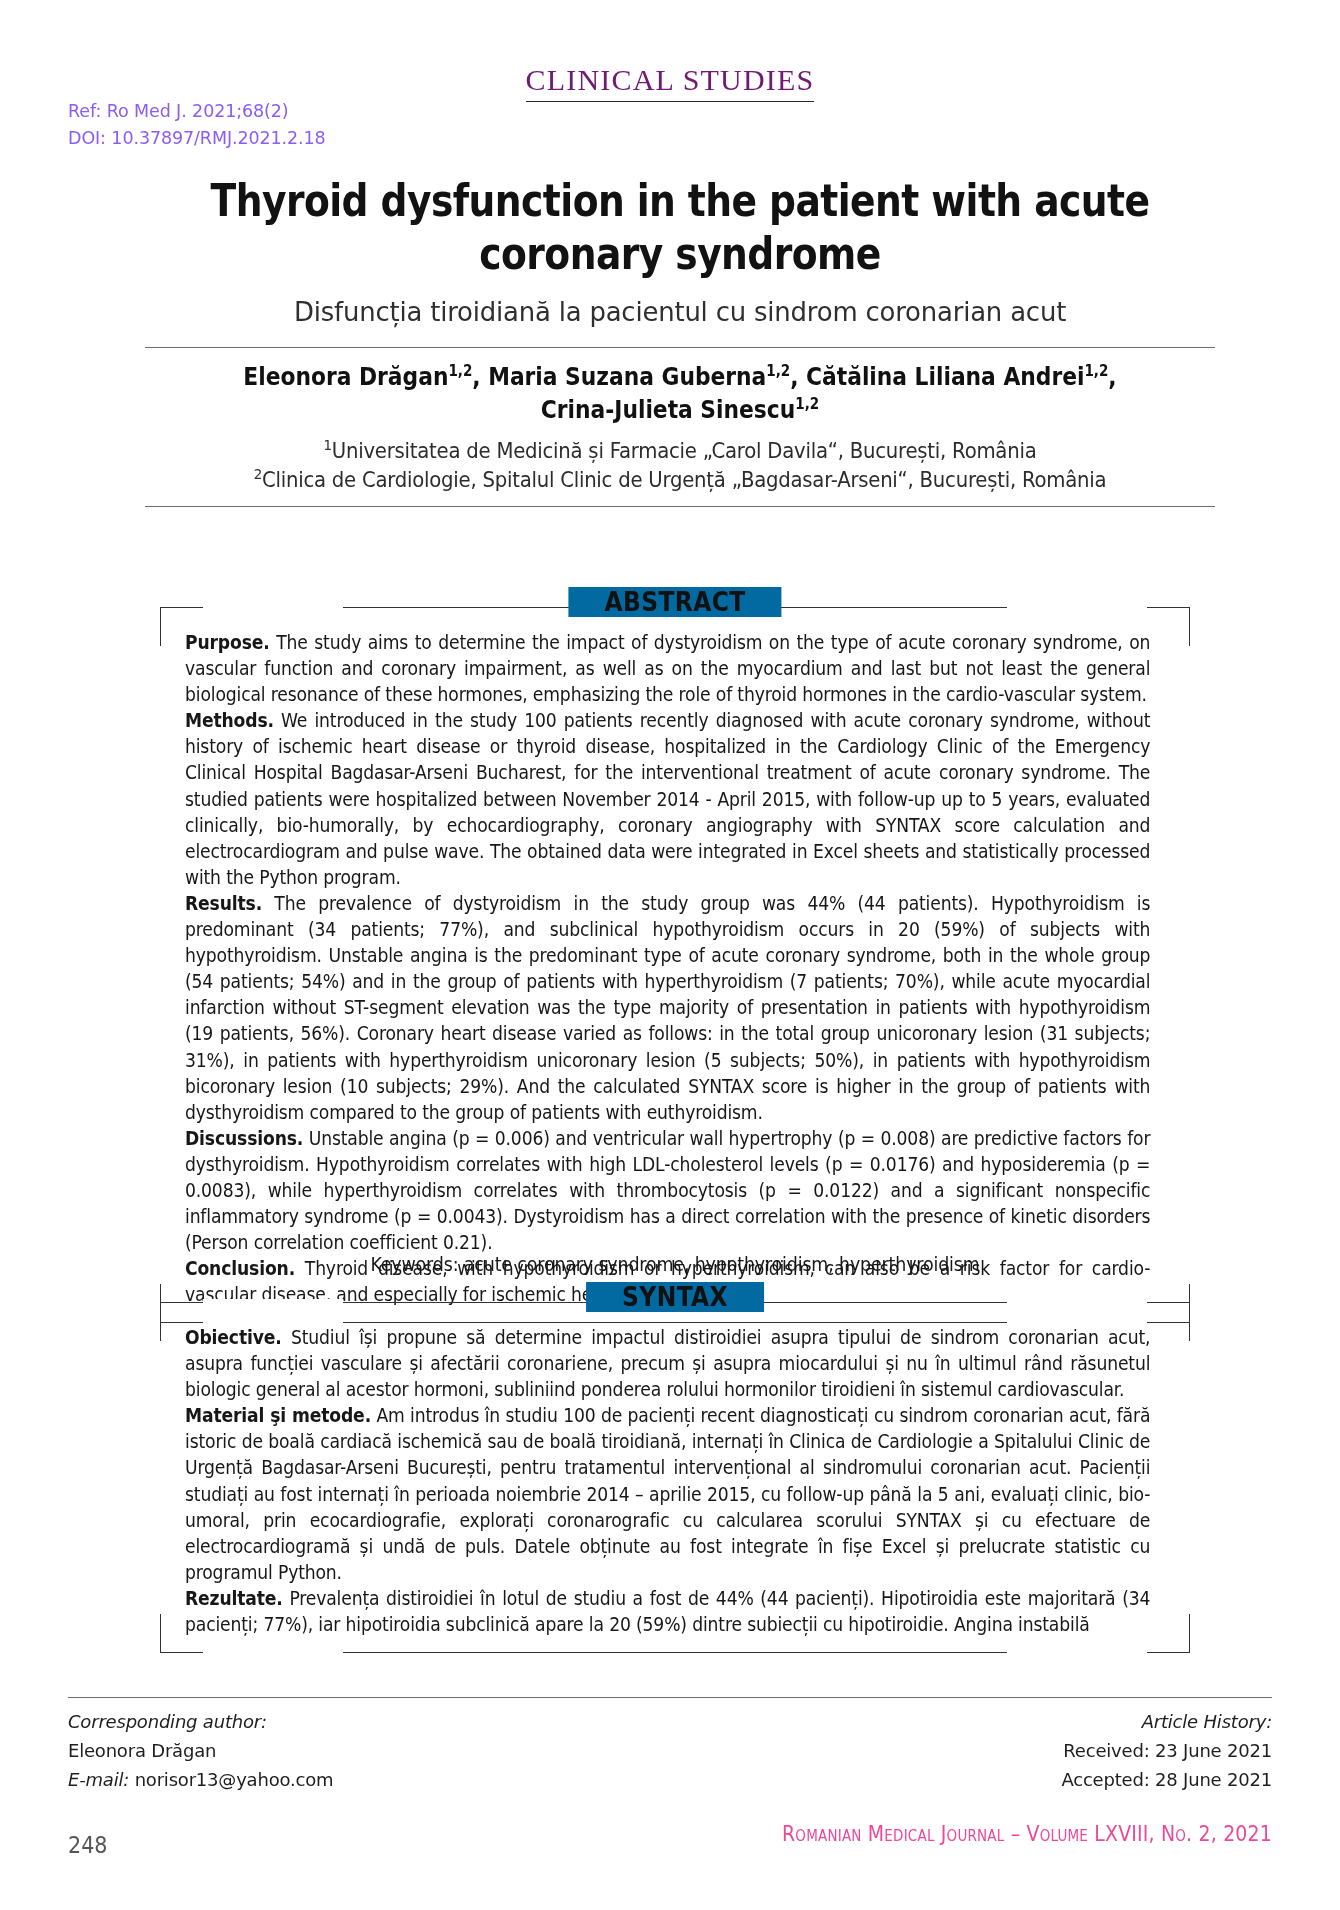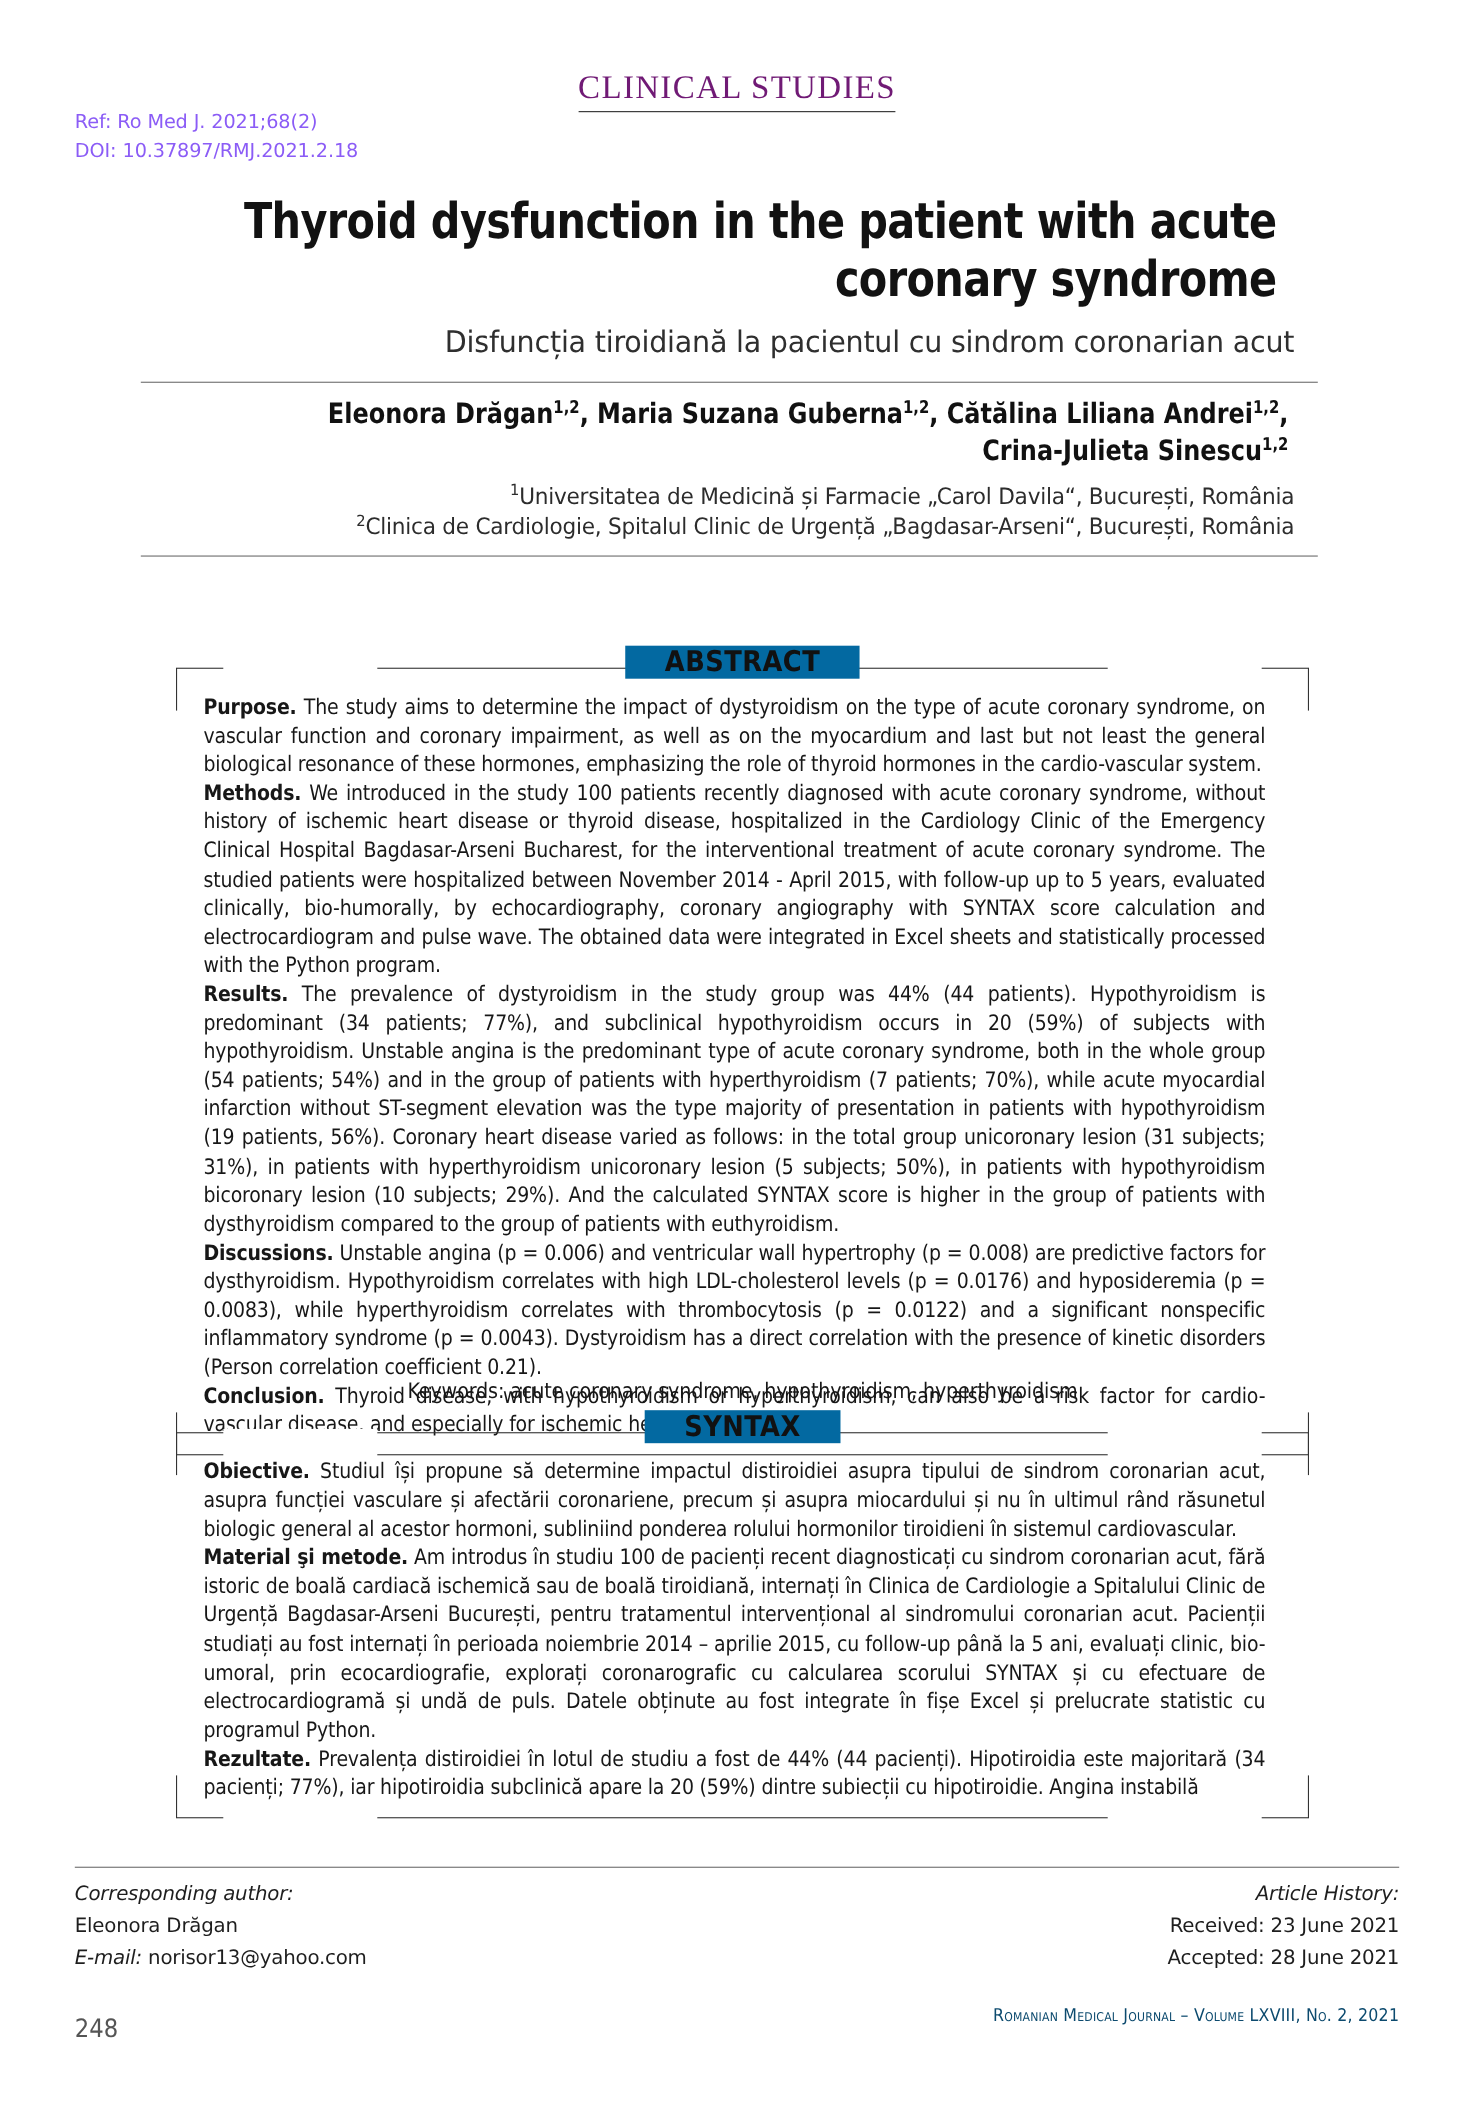--- a/index.html
+++ b/index.html
@@ -52,24 +52,24 @@
     font-size: 17.5px;
     line-height: 1.55;
     font-family: "DejaVu Sans", sans-serif;
     letter-spacing: -0.1px;
   }
   .refblock div { white-space: nowrap; }
 
   
   .titlearea {
     position: absolute;
-    left: 128px;
+    left: 145px;
     top: 175px;
     width: 1070px;
-    text-align: right;
+    text-align: center;
   }
   h1.title {
     margin: 0;
     font-family: "DejaVu Sans Condensed", "Liberation Sans Narrow", "Liberation Sans", sans-serif;
     font-weight: bold;
     font-size: 45px;
     line-height: 1.17;
     letter-spacing: -0.6px;
     color: #121212;
     transform: scaleX(0.93);
@@ -220,24 +220,24 @@
     font-family: "DejaVu Sans Condensed", "Liberation Sans Narrow", "Liberation Sans", sans-serif;
     font-size: 23px;
     color: #555;
     margin-top: 14px;
   }
   .journal-line {
     position: absolute;
     right: 68px;
     top: 1822px;
     font-family: "DejaVu Sans Condensed", "Liberation Sans Narrow", "Liberation Sans", sans-serif;
-    font-size: 16px;
+    font-size: 21px;
     font-variant: small-caps;
     letter-spacing: 0.2px;
-    color: #0c4a6e;
+    color: #ec4899;
     white-space: nowrap;
   }
 </style>
 </head>
 <body>
 
 <div class="page">
 
   <div class="running-head-wrap">
     <div class="running-head">CLINICAL STUDIES</div>

